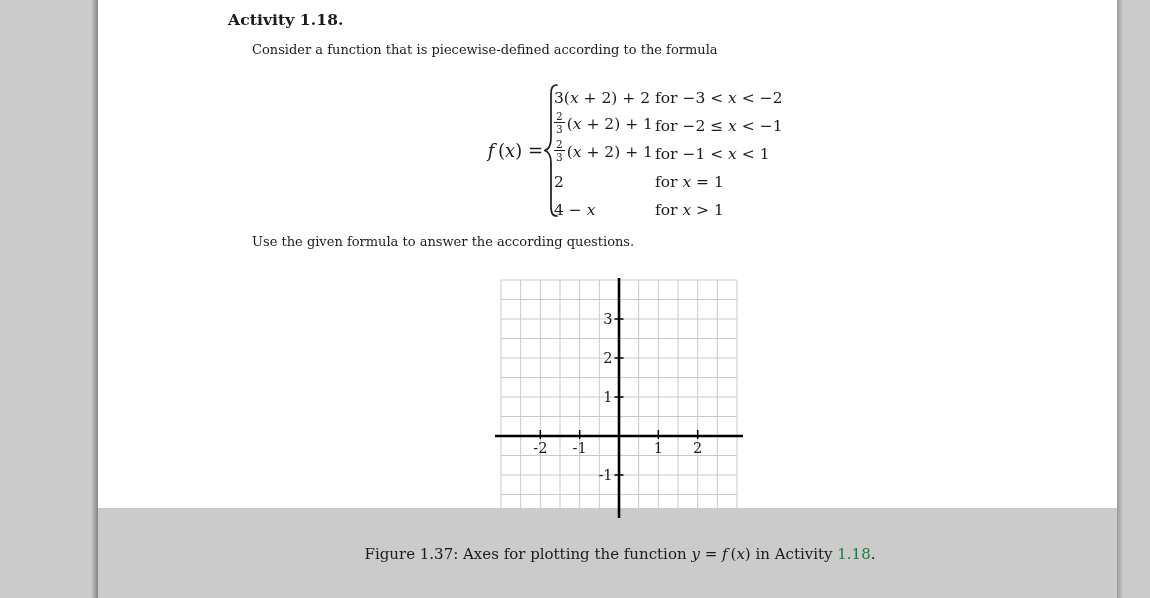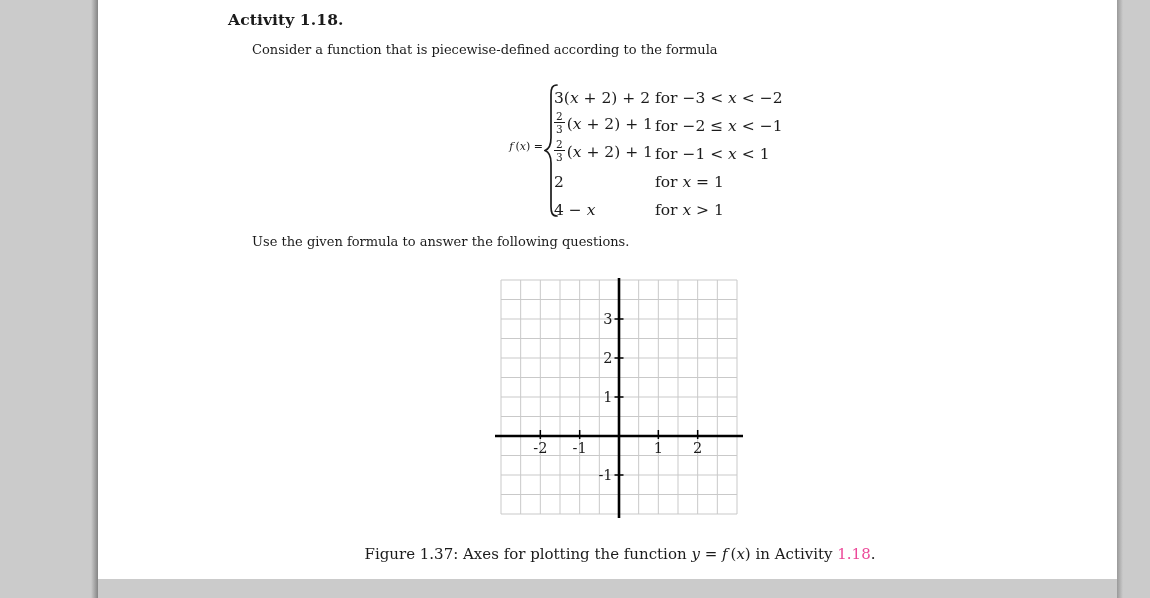--- a/index.html
+++ b/index.html
@@ -6,39 +6,39 @@
   body{
     position:relative;
     width:1150px;height:598px;
     background:#cbcbcb;
     font-family:"DejaVu Serif","Liberation Serif",serif;
     color:#1b1b1b;
     overflow:hidden;
   }
   .page{
     position:absolute;left:98px;top:0;
-    width:1019px;height:579px;
+    width:1019px;height:508px;
     background:#ffffff;
   }
   .edge{position:absolute;top:0;height:598px}
   #edge-left{left:91px;width:7px;background:linear-gradient(to right,#cbcbcb,#848484)}
   #edge-right{left:1117px;width:6px;background:linear-gradient(to right,#999999,#cbcbcb)}
 
   .title{
     position:absolute;left:130px;top:10px;
     font-size:15.5px;font-weight:bold;letter-spacing:.1px;
   }
   .para{position:absolute;font-size:13px;white-space:nowrap}
   #intro{left:154px;top:42px}
   #instruction{left:154px;top:234px}
 
   
   #formula-lhs{
     position:absolute;left:360px;top:140px;width:85px;
-    text-align:right;font-size:11px;white-space:nowrap;
+    text-align:right;font-size:18px;white-space:nowrap;
   }
   #formula-brace{position:absolute;left:446px;top:84px}
   #formula-rows{position:absolute;left:456px;top:79px}
   .frow{display:flex;align-items:flex-end;height:28px;font-size:15.5px;white-space:nowrap}
   .frow .expr{width:101px}
   .mi{font-style:italic}
   .frac{
     display:inline-block;vertical-align:-0.42em;text-align:center;
     font-size:10.5px;line-height:1.15;margin-right:2px;
   }
@@ -46,21 +46,21 @@
   .frac .den{display:block;border-top:1px solid #1b1b1b;padding:0 2px}
 
   
   #plot{position:absolute;left:396px;top:277px}
 
   
   #caption{
     position:absolute;left:140px;right:115px;top:545px;
     text-align:center;font-size:15px;white-space:nowrap;
   }
-  .link{color:#ec4899}
+  .link{color:#15803d}
 </style>
 </head>
 <body>
 
 <div class="edge" id="edge-left"></div>
 <div class="edge" id="edge-right"></div>
 
 <div class="page">
 
   <div class="title">Activity 1.18.</div>
@@ -89,21 +89,21 @@
           <span class="expr">2</span>
           <span class="cond">for <span class="mi">x</span> = 1</span>
         </div>
         <div class="frow">
           <span class="expr">4 − <span class="mi">x</span></span>
           <span class="cond">for <span class="mi">x</span> &gt; 1</span>
         </div>
       </div>
   </div>
 
-  <div class="para" id="instruction">Use the given formula to answer the following questions.</div>
+  <div class="para" id="instruction">Use the given formula to answer the according questions.</div>
 
   <svg id="plot" width="252" height="246" viewBox="0 0 252 246">
       <line x1="7" y1="3" x2="7" y2="237" stroke="#c9c9c9" stroke-width="1"></line>
       <line x1="26.667" y1="3" x2="26.667" y2="237" stroke="#c9c9c9" stroke-width="1"></line>
       <line x1="46.334" y1="3" x2="46.334" y2="237" stroke="#c9c9c9" stroke-width="1"></line>
       <line x1="66.001" y1="3" x2="66.001" y2="237" stroke="#c9c9c9" stroke-width="1"></line>
       <line x1="85.668" y1="3" x2="85.668" y2="237" stroke="#c9c9c9" stroke-width="1"></line>
       <line x1="105.33500000000001" y1="3" x2="105.33500000000001" y2="237" stroke="#c9c9c9" stroke-width="1"></line>
       <line x1="125.00200000000001" y1="3" x2="125.00200000000001" y2="237" stroke="#c9c9c9" stroke-width="1"></line>
       <line x1="144.669" y1="3" x2="144.669" y2="237" stroke="#c9c9c9" stroke-width="1"></line>

